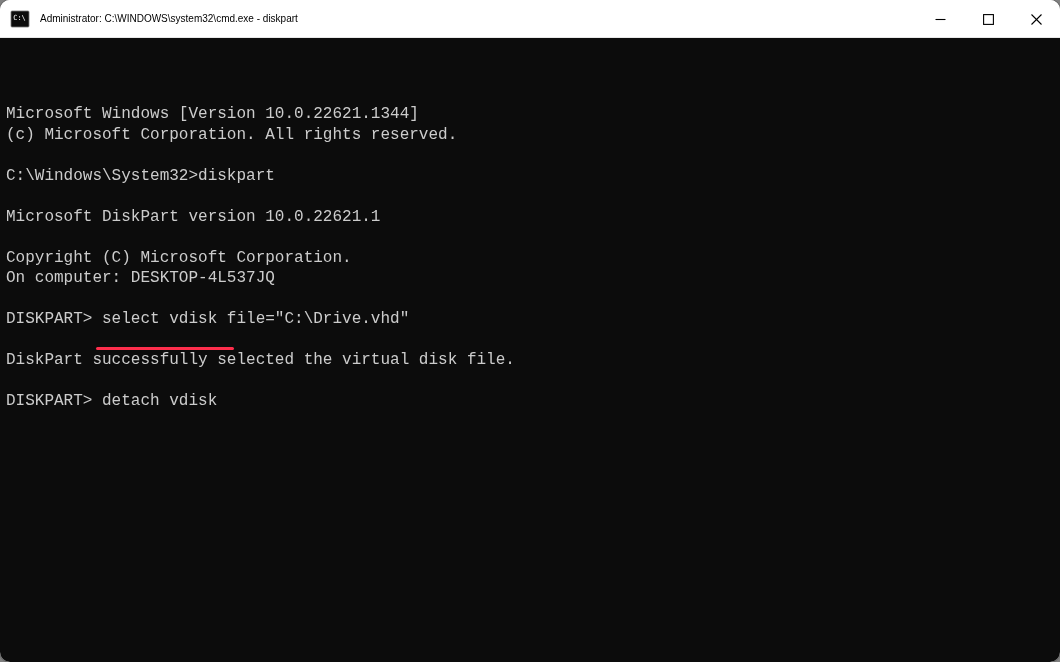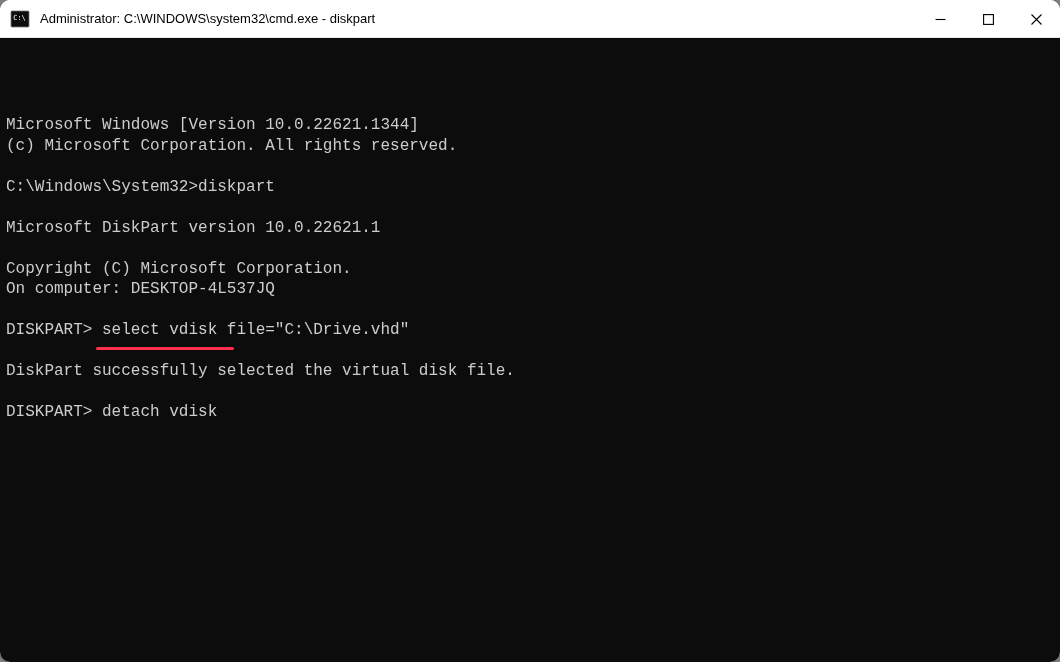--- a/index.html
+++ b/index.html
@@ -41,21 +41,21 @@
       margin-right: 10px;
       display: flex;
       align-items: center;
       justify-content: center;
     }
     .titlebar-icon svg {
       width: 20px;
       height: 20px;
     }
     .titlebar-text {
-      font-size: 13px;
+      font-size: 10px;
       color: #000;
       flex: 1;
     }
     .window-controls {
       display: flex;
       height: 100%;
     }
     .window-btn {
       width: 48px;
       height: 38px;
@@ -70,21 +70,21 @@
       width: 11px;
       height: 11px;
     }
     .terminal {
       flex: 1;
       background: #0c0c0c;
       color: #cccccc;
       font-family: 'Consolas', 'Courier New', monospace;
       font-size: 16px;
       line-height: 1.28;
-      padding: 16px 6px;
+      padding: 5px 6px;
       white-space: pre-wrap;
       overflow: hidden;
       position: relative;
     }
     .terminal .line {
       display: block;
     }
     .underline {
       position: absolute;
       height: 3px;

